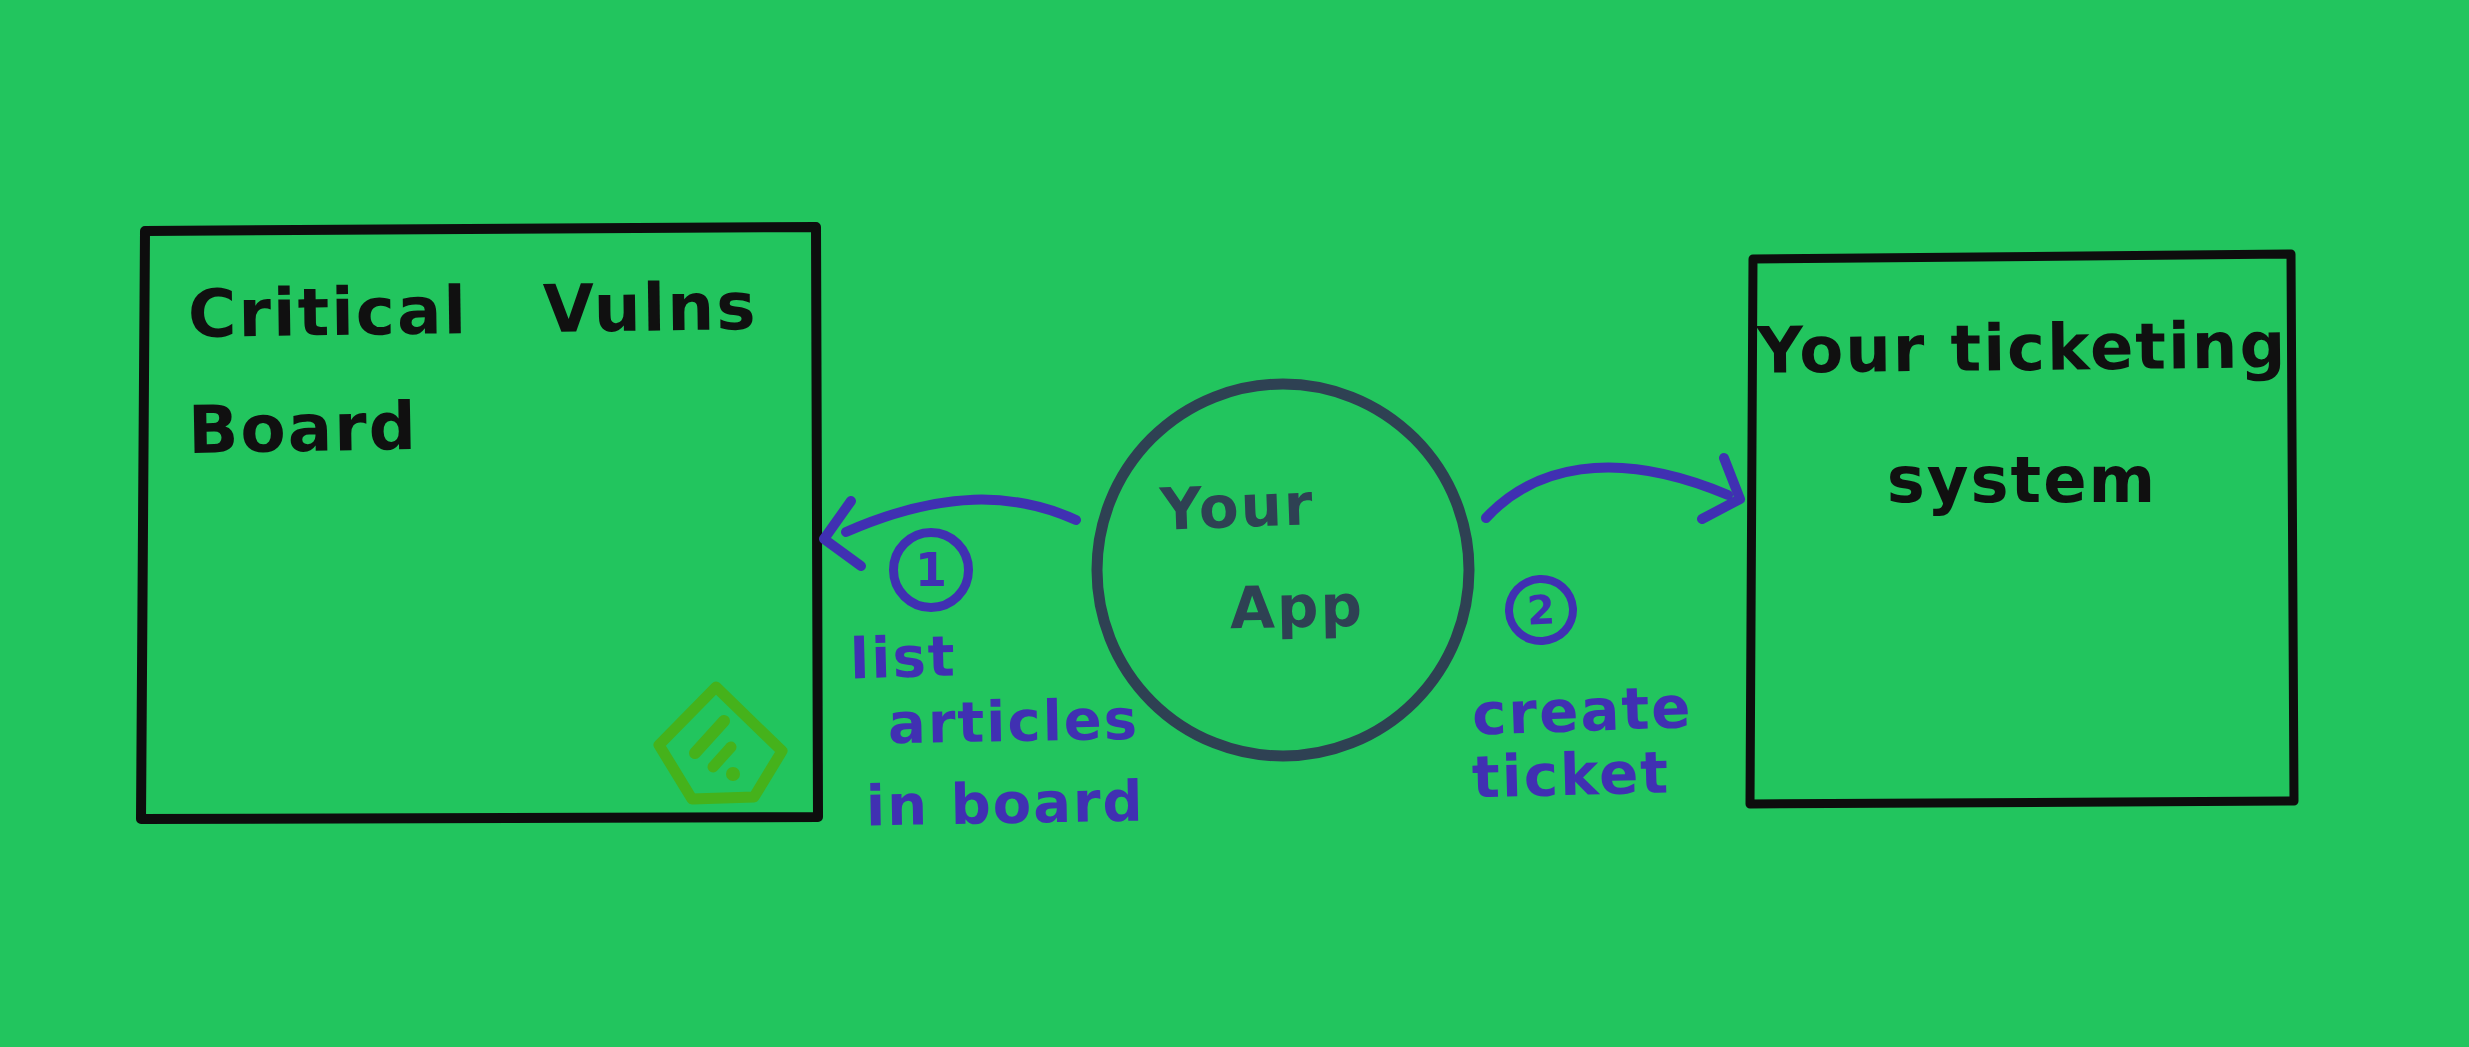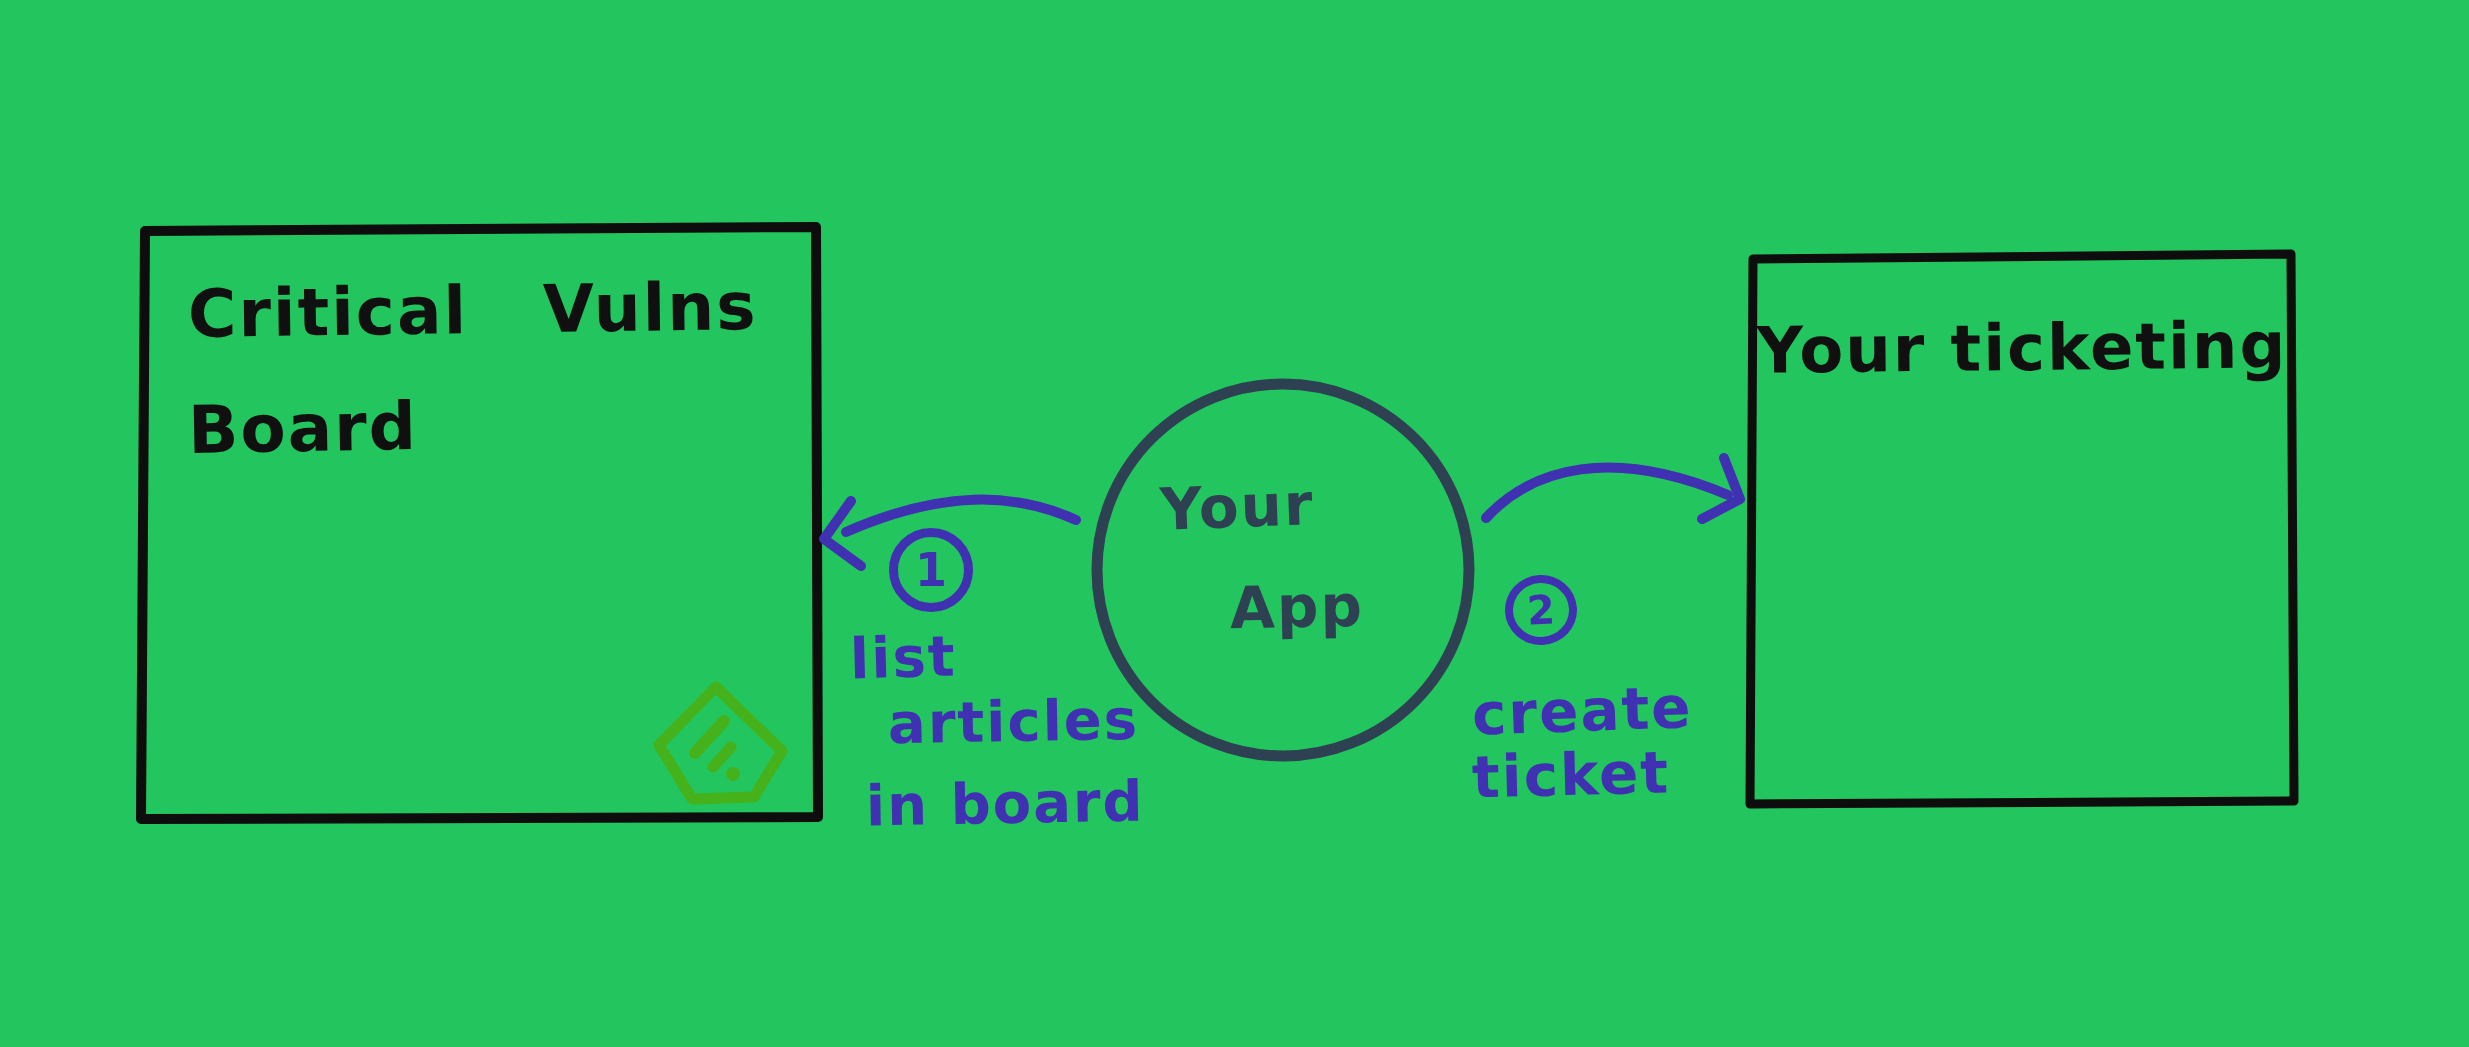--- a/index.html
+++ b/index.html
@@ -91,20 +91,21 @@
     </g>
   </svg>
 
   <div class="label ink lb-line1">Critical   Vulns</div>
   <div class="label ink lb-line2">Board</div>
 
   <div class="label slate cc-line1">Your</div>
   <div class="label slate cc-line2">App</div>
 
   <div class="label ink rb-line rb-line1">Your ticketing</div>
+  <div class="label ink rb-line rb-line2">system</div>
 
   <div class="step-badge badge-1">
     <span>1</span>
   </div>
   <div class="label purple a1-line1">list</div>
   <div class="label purple a1-line2">articles</div>
   <div class="label purple a1-line3">in board</div>
 
   <div class="step-badge badge-2">
     <span>2</span>

